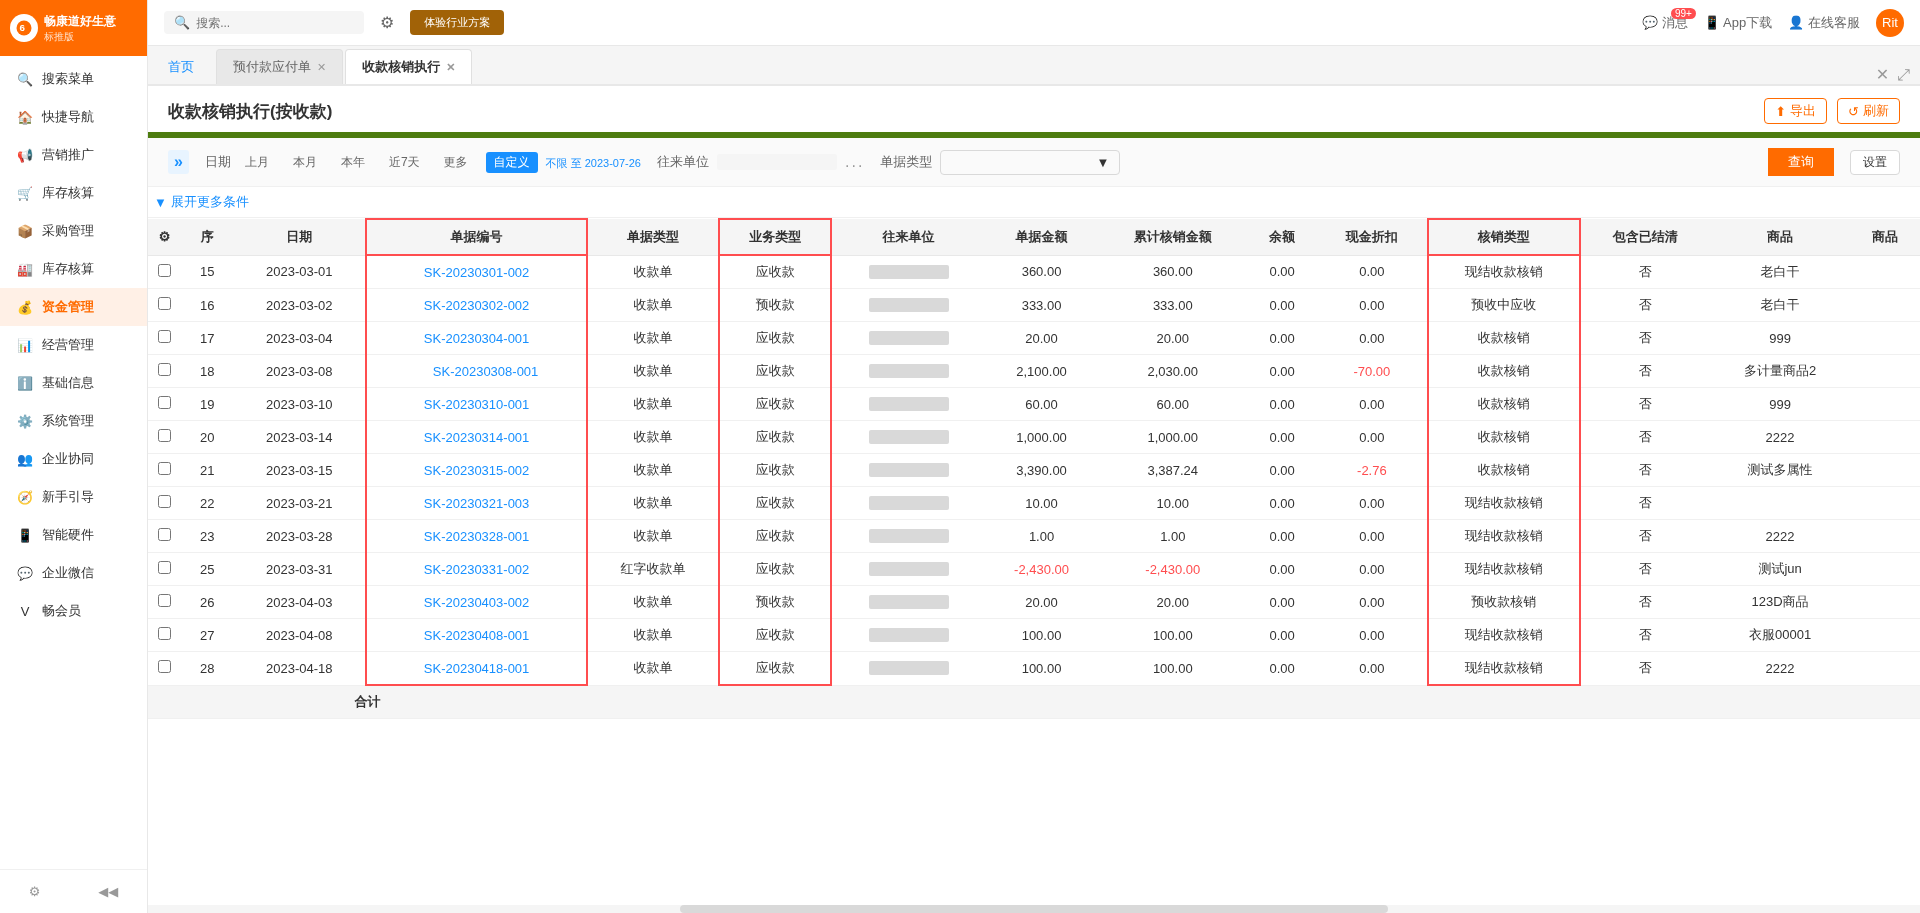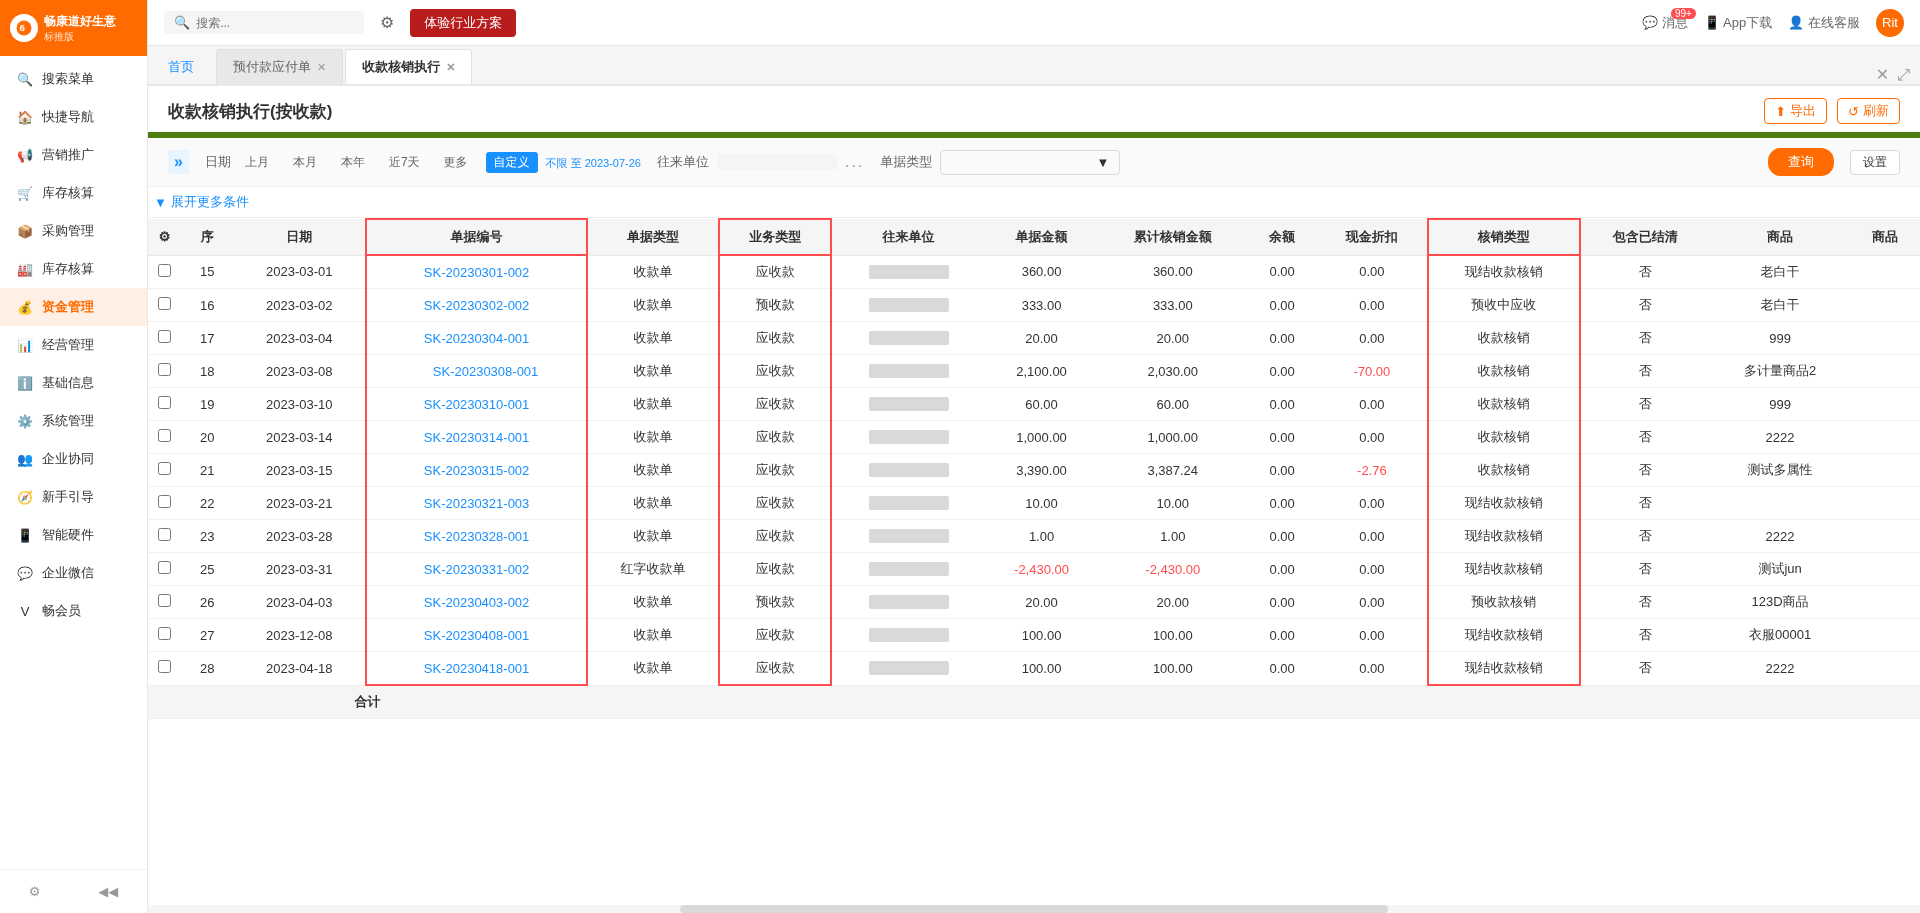--- a/index.html
+++ b/index.html
@@ -18,21 +18,21 @@
     .sidebar-bottom-btn { color: #999; cursor: pointer; padding: 4px; }
 
     
     .main { flex: 1; display: flex; flex-direction: column; overflow: hidden; }
 
     
     .topbar { height: 46px; background: #fff; border-bottom: 1px solid #e8e8e8; display: flex; align-items: center; padding: 0 16px; gap: 16px; }
     .topbar-search { display: flex; align-items: center; background: #f5f5f5; border-radius: 4px; padding: 4px 10px; gap: 6px; min-width: 200px; }
     .topbar-search input { background: transparent; border: none; outline: none; font-size: 12px; color: #999; width: 140px; }
     .topbar-gear { color: #666; cursor: pointer; font-size: 16px; }
-    .topbar-solution-btn { background: #b91c1c; color: #fff; border: none; border-radius: 4px; padding: 5px 14px; cursor: pointer; font-size: 13px; }
+    .topbar-solution-btn { background: #a16207; color: #fff; border: none; border-radius: 4px; padding: 5px 14px; cursor: pointer; font-size: 11px; }
     .topbar-spacer { flex: 1; }
     .topbar-right { display: flex; align-items: center; gap: 16px; color: #666; }
     .topbar-msg { position: relative; cursor: pointer; }
     .topbar-badge { position: absolute; top: -6px; right: -8px; background: #ff4d4f; color: #fff; font-size: 10px; border-radius: 8px; padding: 0 4px; min-width: 16px; text-align: center; }
 
     
     .tabs { height: 40px; background: #f5f5f5; display: flex; align-items: flex-end; padding: 0 0 0 0; border-bottom: 2px solid #e8e8e8; }
     .tab { padding: 8px 16px; cursor: pointer; color: #666; background: #e8e8e8; border-radius: 4px 4px 0 0; margin-right: 2px; display: flex; align-items: center; gap: 6px; font-size: 13px; border: 1px solid #e0e0e0; border-bottom: none; }
     .tab.active { background: #fff; color: #333; font-weight: bold; border-color: #e0e0e0; }
     .tab-first { background: transparent; border: none; color: #1890ff; font-size: 14px; padding: 8px 20px; }
@@ -50,21 +50,21 @@
     
     .filter-bar { padding: 10px 20px; background: #fafafa; border-bottom: 1px solid #f0f0f0; display: flex; align-items: center; gap: 16px; flex-wrap: wrap; }
     .filter-toggle { background: #e8f4ff; color: #1890ff; border: none; border-radius: 3px; padding: 3px 6px; cursor: pointer; font-size: 16px; font-weight: bold; }
     .filter-group { display: flex; align-items: center; gap: 8px; }
     .filter-label { color: #666; white-space: nowrap; }
     .filter-dates { display: flex; gap: 12px; align-items: center; }
     .filter-date-btn { color: #666; cursor: pointer; padding: 2px 6px; border-radius: 3px; font-size: 12px; }
     .filter-custom-btn { background: #1890ff; color: #fff; border: none; border-radius: 3px; padding: 2px 8px; cursor: pointer; font-size: 12px; }
     .filter-dots { color: #999; font-size: 16px; letter-spacing: 2px; }
     .filter-select { border: 1px solid #d9d9d9; border-radius: 4px; padding: 4px 10px; color: #333; font-size: 12px; min-width: 180px; display: flex; align-items: center; justify-content: space-between; cursor: pointer; }
-    .filter-query-btn { background: #ff6b00; color: #fff; border: none; border-radius: 13px; padding: 5px 20px; cursor: pointer; font-size: 13px; }
+    .filter-query-btn { background: #ff6b00; color: #fff; border: none; border-radius: 0; padding: 5px 20px; cursor: pointer; font-size: 13px; }
     .filter-setting-btn { border: 1px solid #d9d9d9; background: #fff; color: #333; border-radius: 4px; padding: 3px 12px; cursor: pointer; font-size: 12px; }
     .expand-btn { display: flex; align-items: center; gap: 4px; color: #1890ff; cursor: pointer; font-size: 12px; border: none; background: none; }
 
     
     .table-wrap { flex: 1; overflow: auto; padding: 0 0 0 0; }
     .data-table { width: 100%; border-collapse: collapse; font-size: 12px; }
     .data-table th { background: #f5f5f5; color: #333; font-weight: bold; padding: 8px 10px; border-bottom: 1px solid #e8e8e8; white-space: nowrap; text-align: center; position: sticky; top: 0; z-index: 10; }
     .data-table td { padding: 7px 10px; border-bottom: 1px solid #f0f0f0; text-align: center; color: #333; white-space: nowrap; }
     .data-table tr.highlighted td { background: #fff3cd; }
     .data-table .link { color: #1890ff; cursor: pointer; text-decoration: none; }
@@ -488,21 +488,21 @@
               <td>0.00</td>
               <td>0.00</td>
               <td style="border-left: 2px solid rgb(255, 77, 79); border-right: 2px solid rgb(255, 77, 79);">预收款核销</td>
               <td>否</td>
               <td>123D商品</td>
               <td></td>
             </tr>
             <tr>
               <td><input type="checkbox" style=""></td>
               <td>27</td>
-              <td>2023-12-08</td>
+              <td>2023-04-08</td>
               <td style="border-left: 2px solid rgb(255, 77, 79); border-right: 2px solid rgb(255, 77, 79);"><a class="link">SK-20230408-001</a></td>
               <td>收款单</td>
               <td style="border-left: 2px solid rgb(255, 77, 79); border-right: 2px solid rgb(255, 77, 79);">应收款</td>
               <td>
                 <div style="background: rgb(217, 217, 217); height: 14px; width: 80px; border-radius: 2px; margin: 0px auto;"></div>
               </td>
               <td>100.00</td>
               <td>100.00</td>
               <td>0.00</td>
               <td>0.00</td>

